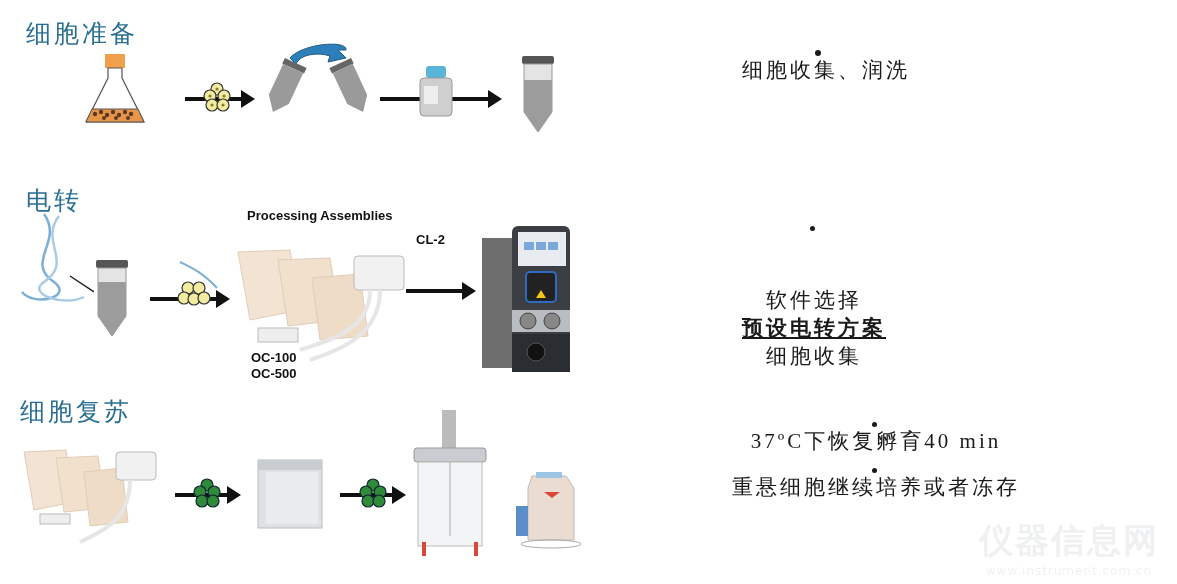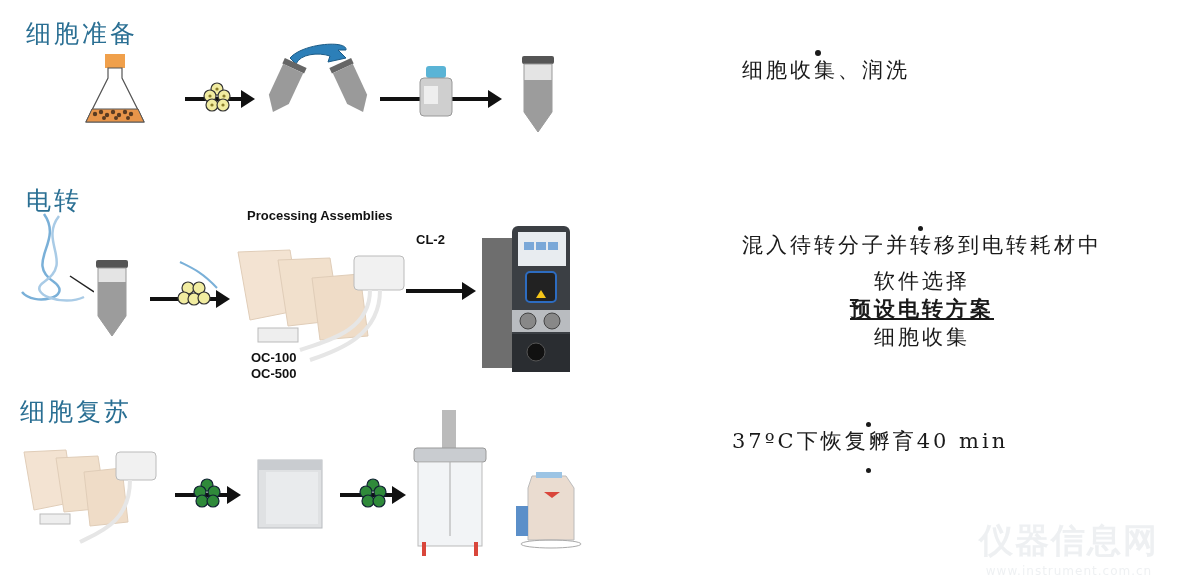--- a/index.html
+++ b/index.html
@@ -148,23 +148,22 @@
   <rect x="36" y="88" width="58" height="22" fill="#b9bcc0"></rect>
   <circle cx="52" cy="99" r="8" fill="#888" stroke="#444"></circle>
     <circle cx="76" cy="99" r="8" fill="#888" stroke="#444"></circle>
   <rect x="36" y="112" width="58" height="38" fill="#2a2d31"></rect>
   <circle cx="60" cy="130" r="9" fill="#111" stroke="#555"></circle>
 </svg>
 
 <div class="bullets tight" style="left:742px;top:226px;">
   <div class="b">
       <span class="dot"></span>
-      <span class="t">混入待转分子并转移到电转耗材中</span>
-    </div>
-  <div class="b" style="margin-top:14px;justify-content:center;">
+    </div>
+  <div class="b" style="margin-top:14px;">
       <span class="dot" style="margin-right:16px;"></span>
       <span class="t">软件选择</span>
       <span class="t bold">预设电转方案</span>
       <span class="t">细胞收集</span>
     </div>
 </div>
 
 <div class="section-title" style="left:20px;top:395px;">细胞复苏</div>
 
 <svg class="abs" style="left:20px;top:442px;" width="140" height="110">
@@ -214,26 +213,27 @@
 </svg>
 
 <svg class="abs" style="left:514px;top:470px;" width="70" height="82">
   <path d="M18 6 L52 6 L60 18 L60 70 L14 70 L14 18 Z" fill="#eadcd0" stroke="#bbb"></path>
   <rect x="22" y="2" width="26" height="6" fill="#9cc4e4"></rect>
   <polygon points="30,22 46,22 38,28" fill="#d9463b"></polygon>
   <rect x="2" y="36" width="12" height="30" fill="#5b8fc9"></rect>
   <ellipse cx="37" cy="74" rx="30" ry="4" fill="none" stroke="#aaa"></ellipse>
 </svg>
 
-<div class="bullets tight" style="left:732px;top:422px;">
+<div class="bullets tight" style="left:732px;top:422px;font-family:Liberation Serif, serif;">
   <div class="b">
       <span class="dot"></span>
       <span class="t">37ºC下恢复孵育40 min</span>
     </div>
   <div class="b">
       <span class="dot"></span>
+      <span class="t">重悬细胞继续培养或者冻存</span>
     </div>
 </div>
 
 <div class="watermark">
   <div class="wm-text">仪器信息网</div>
   <div class="wm-url">www.instrument.com.cn</div>
 </div>
 
 </body></html>

